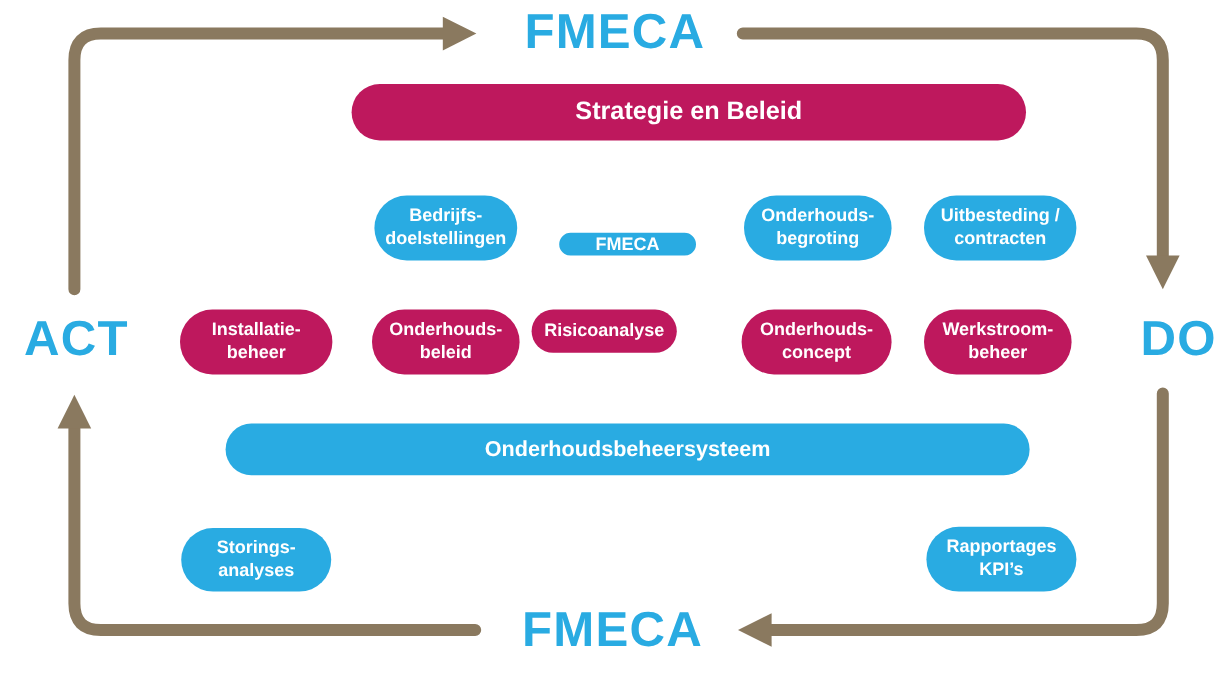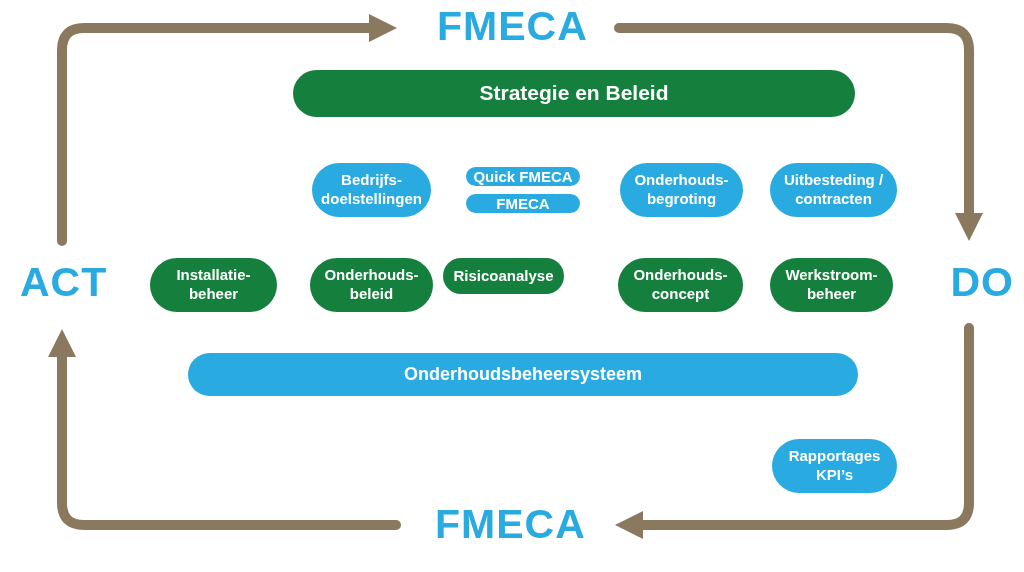--- a/index.html
+++ b/index.html
@@ -29,21 +29,21 @@
     text-align:center;
     color:#ffffff;
     font-weight:700;
     font-size:15px;
     line-height:1.25;
     white-space:pre-line;
     border-radius:999px;
     box-sizing:border-box;
   }
   .pill.blue{background:#29abe2;}
-  .pill.brown{background:#15803d;}
+  .pill.brown{background:#be185d;}
   .pill.banner-top{font-size:21px;border-radius:24px;}
   .pill.banner-big{font-size:18px;border-radius:22px;}
   .pill.mini{
     border:3px solid #ffffff;
     border-radius:13px;
     font-size:15px;
     line-height:1;
   }
 </style>
 </head>
@@ -68,35 +68,36 @@
 
   <div class="cycle-label" style="left:437px;top:6px;width:150px;">FMECA</div>
   <div class="cycle-label" style="left:929px;top:262px;width:85px;text-align:right;">DO</div>
   <div class="cycle-label" style="left:435px;top:504px;width:150px;">FMECA</div>
   <div class="cycle-label" style="left:20px;top:262px;width:85px;">ACT</div>
 
   <div class="pill brown banner-top" style="left:293px;top:70px;width:562px;height:47px;">Strategie en Beleid</div>
 
   <div class="pill blue" style="left:312px;top:163px;width:119px;height:54px;">Bedrijfs-
 doelstellingen</div>
-  <div class="pill blue mini" style="left:463px;top:164px;width:120px;height:25px;">Quick FMECA</div>
   <div class="pill blue mini" style="left:463px;top:191px;width:120px;height:25px;text-align:center;">FMECA</div>
   <div class="pill blue" style="left:620px;top:163px;width:123px;height:54px;">Onderhouds-
 begroting</div>
   <div class="pill blue" style="left:770px;top:163px;width:127px;height:54px;">Uitbesteding /
 contracten</div>
 
   <div class="pill brown" style="left:150px;top:258px;width:127px;height:54px;">Installatie-
 beheer</div>
   <div class="pill brown" style="left:310px;top:258px;width:123px;height:54px;">Onderhouds-
 beleid</div>
   <div class="pill brown" style="left:443px;top:258px;width:121px;height:36px;">Risicoanalyse</div>
   <div class="pill brown" style="left:618px;top:258px;width:125px;height:54px;">Onderhouds-
 concept</div>
   <div class="pill brown" style="left:770px;top:258px;width:123px;height:54px;">Werkstroom-
 beheer</div>
 
   <div class="pill blue banner-big" style="left:188px;top:353px;width:670px;height:43px;">Onderhoudsbeheersysteem</div>
 
+  <div class="pill blue" style="left:151px;top:440px;width:125px;height:53px;">Storings-
+analyses</div>
   <div class="pill blue" style="left:772px;top:439px;width:125px;height:54px;">Rapportages
 KPI’s</div>
 
 </div>
 
 </body></html>

